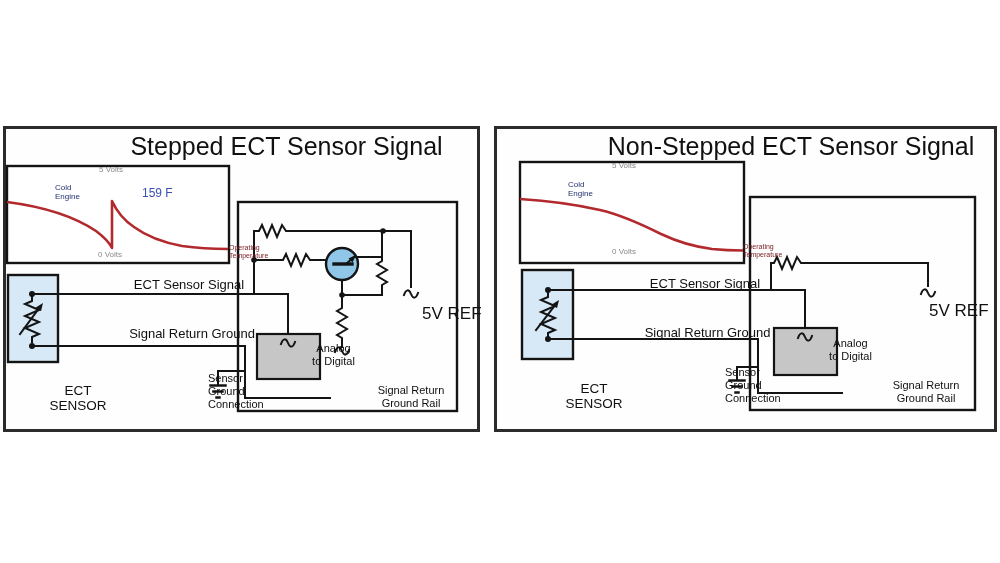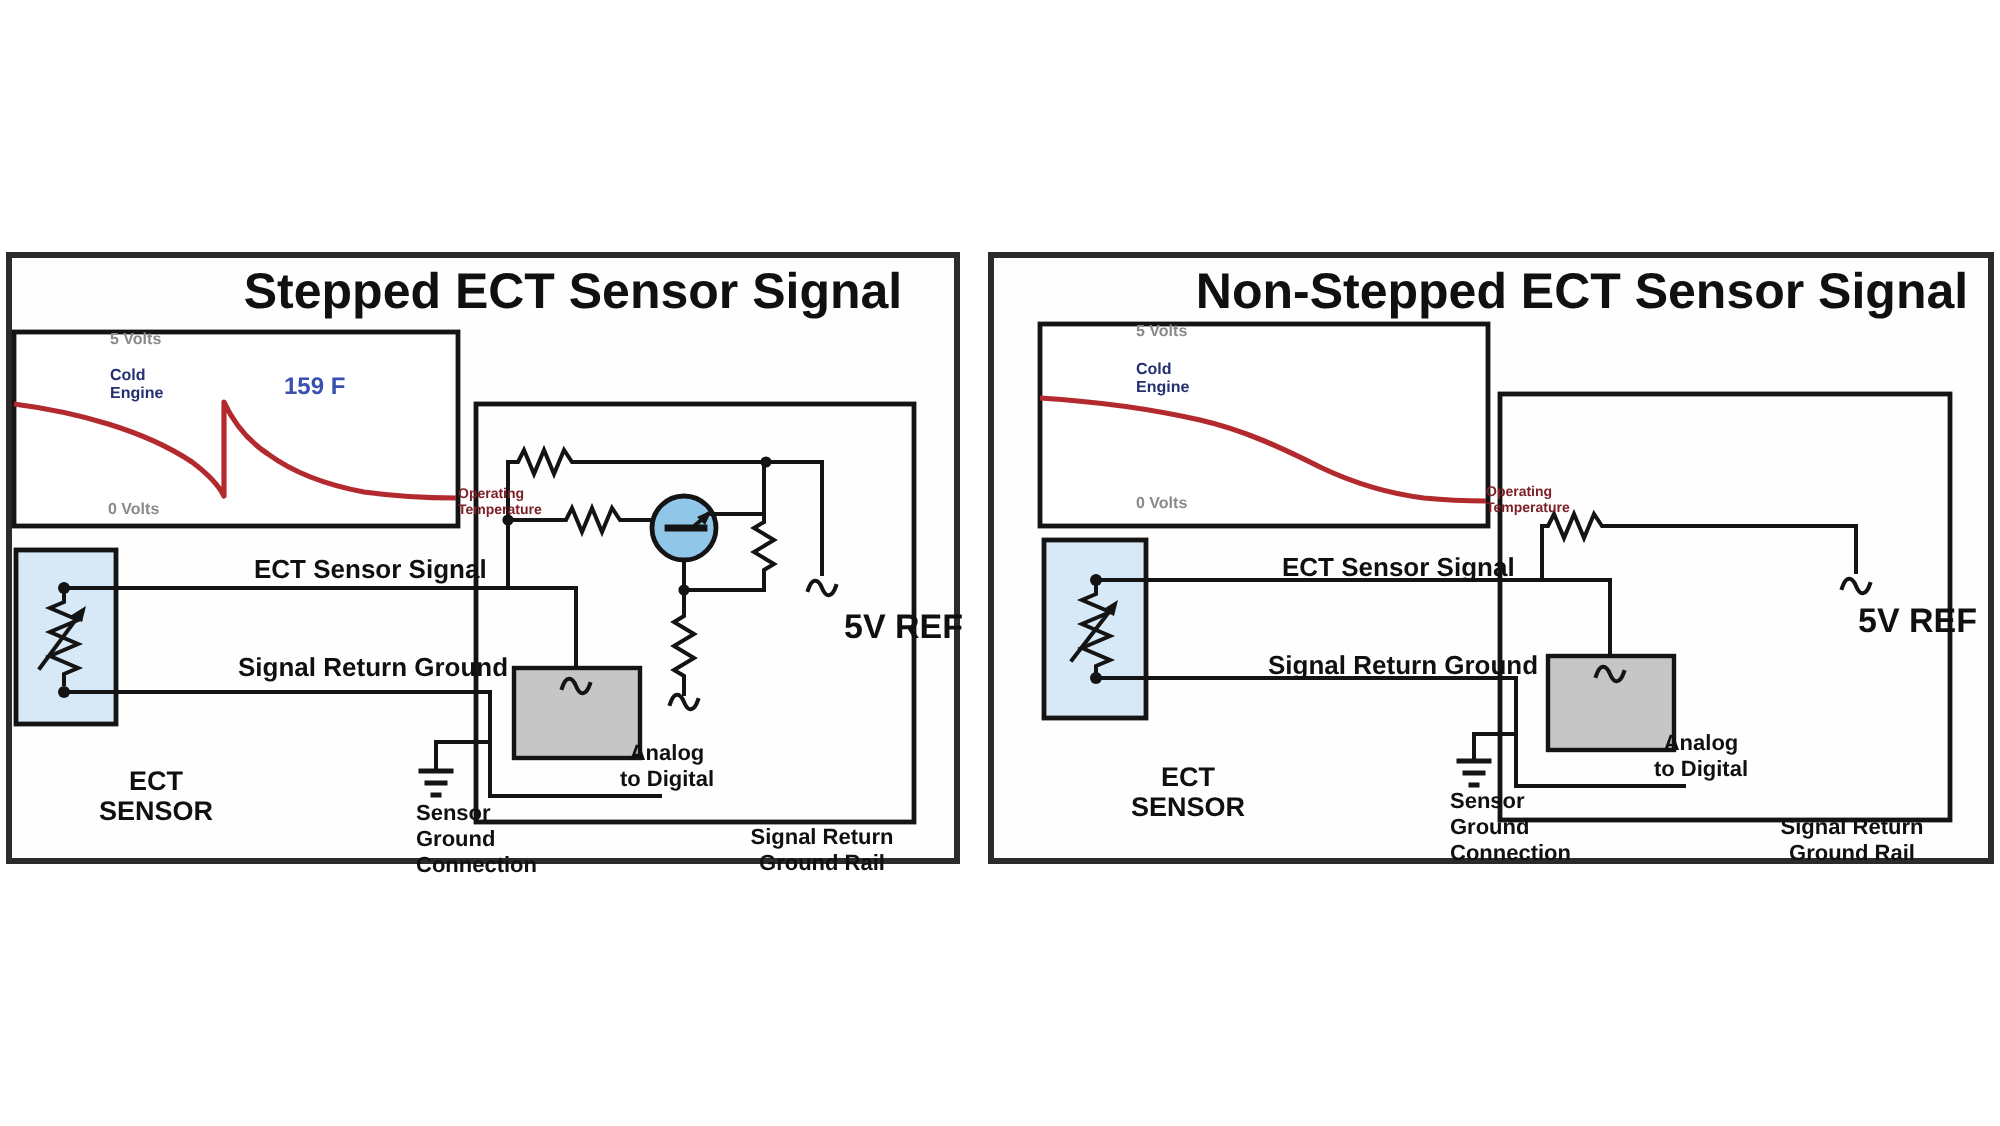--- a/index.html
+++ b/index.html
@@ -9,29 +9,29 @@
   .wire{stroke:var(--wire);stroke-width:2;fill:none;stroke-linecap:square;}
   .boxline{stroke:var(--wire);stroke-width:2.4;fill:none;}
   .panelline{stroke:var(--panel-border);stroke-width:3;fill:#fefefe;}
   .graphbox{stroke:var(--wire);stroke-width:2.4;fill:#fff;}
   .sensorbox{stroke:var(--wire);stroke-width:2.4;fill:var(--sensor-fill);}
   .adcbox{stroke:var(--wire);stroke-width:2.2;fill:var(--adc-fill);}
   .transistor{stroke:var(--wire);stroke-width:2.4;fill:var(--transistor-fill);}
   .curve{stroke:var(--curve-red);stroke-width:2.6;fill:none;stroke-linejoin:round;}
   .dot{fill:var(--wire);}
   .arrow{fill:var(--wire);}
-  .lbl{position:absolute;font-weight:bold;color:#101010;white-space:pre-line;padding-left:45px;}
+  .lbl{position:absolute;font-weight:normal;color:#101010;white-space:pre-line;padding-left:45px;}
   .title{font-size:25px;text-align:center;letter-spacing:0;}
-  .axis{font-size:8px;color:var(--volts-gray);line-height:9px;}
+  .axis{font-size:8px;color:var(--volts-gray);line-height:9px;margin-left:44px;}
   .cold{font-size:8px;color:var(--cold-engine-navy);line-height:9px;}
   .stepnote{font-size:12px;color:var(--annotation-blue);}
   .optemp{font-size:7px;color:var(--temp-label-maroon);line-height:8px;}
-  .wirelbl{font-size:13px;text-align:left;}
+  .wirelbl{font-size:13px;text-align:center;}
   .sensorlbl{font-size:13.5px;text-align:center;line-height:15px;margin-top:20px;}
-  .small{font-size:11px;line-height:13px;margin-top:29px;}
+  .small{font-size:11px;line-height:13px;}
   .center{text-align:center;}
   .ref{font-size:17px;text-align:left;}
 </style>
 </head>
 <body>
 
 <div id="stage">
 
   <svg width="1000" height="563" viewBox="0 0 1000 563">
 

